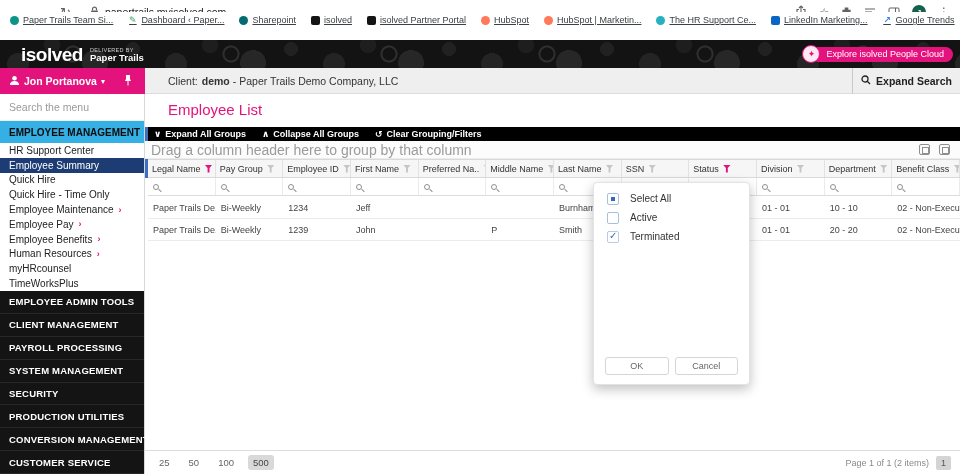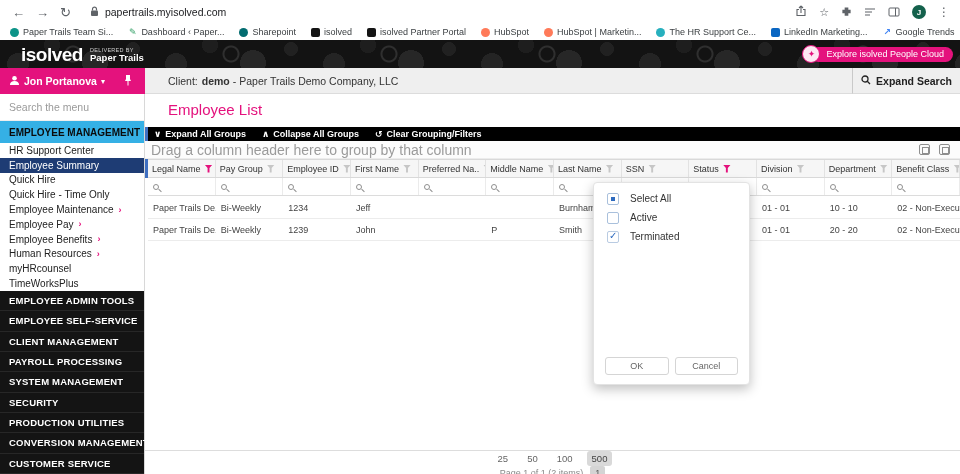--- a/index.html
+++ b/index.html
@@ -8,21 +8,21 @@
   
   #browser-chrome{position:absolute;top:0;left:0;width:960px;height:24px;background:#fff;display:flex;align-items:center;gap:11px;padding:0 10px 0 12px;color:#5f6368;}
   .nav-ic{font-size:13px;line-height:1;cursor:default;}
   #url-area{display:flex;align-items:center;gap:6px;margin-left:8px;}
   #url-text{font-size:10.5px;color:#202124;}
   #chrome-right{margin-left:auto;display:flex;align-items:center;gap:12px;}
   #avatar{width:14px;height:14px;border-radius:50%;background:#14614c;color:#fff;font-size:8px;font-weight:bold;display:flex;align-items:center;justify-content:center;}
   .dots{font-size:12px;}
 
   
-  #bookmarks-bar{position:absolute;top:24px;left:0;width:960px;height:16px;background:#fff;display:flex;align-items:center;gap:15px;padding:0 8px 0 10px;font-size:9px;color:#3c4043;white-space:nowrap;overflow:hidden;}
+  #bookmarks-bar{position:absolute;top:12px;left:0;width:960px;height:16px;background:#fff;display:flex;align-items:center;gap:15px;padding:0 8px 0 10px;font-size:9px;color:#3c4043;white-space:nowrap;overflow:hidden;text-decoration:underline;}
   .bm{display:flex;align-items:center;gap:4px;}
   .fav{width:9px;height:9px;border-radius:2px;flex:none;display:flex;align-items:center;justify-content:center;}
   .fav.circle{border-radius:50%;}
   .fav.glyph{background:none!important;font-size:9px;font-weight:bold;}
 
   
   #app-header{position:absolute;top:40px;left:0;width:960px;height:28px;display:flex;align-items:center;background-color:#131313;
     background-image:
       radial-gradient(circle 11px at 18px 24px,#242424 99%,transparent),
       radial-gradient(circle 8px at 52px 5px,#1e1e1e 99%,transparent),
@@ -75,21 +75,21 @@
 
   #grid-filter{position:absolute;top:84px;left:3px;width:812px;height:18px;display:grid;grid-template-columns:repeat(12,1fr);background:#fff;border-bottom:1px solid #dcdcdc;}
   .fcell{display:flex;align-items:center;padding-left:5px;border-right:1px solid #ebebeb;}
   .mag{width:6px;height:6px;border:1px solid #8f8f8f;border-radius:50%;position:relative;}
   .mag::after{content:"";position:absolute;width:4px;height:1px;background:#8f8f8f;transform:rotate(45deg);right:-4px;bottom:-2px;}
 
   #grid-rows{position:absolute;top:103px;left:3px;width:812px;}
   .grow{height:22px;display:grid;grid-template-columns:repeat(12,1fr);align-items:center;border-bottom:1px solid #ececec;}
   .gcell{padding-left:5px;font-size:9px;color:#444;white-space:nowrap;overflow:hidden;}
 
-  #pagination{position:absolute;bottom:0;left:0;width:815px;height:24px;border-top:1px solid #ddd;display:flex;align-items:center;justify-content:space-between;padding:0 9px;flex-direction:column;}
+  #pagination{position:absolute;bottom:0;left:0;width:815px;height:24px;border-top:1px solid #ddd;display:flex;align-items:center;justify-content:space-between;padding:0 9px;}
   #page-sizes{display:flex;gap:9px;align-items:center;}
   .size{font-size:9.5px;color:#666;padding:2px 5px;border-radius:3px;}
   .size.sel{background:#d9d9d9;color:#444;}
   #page-info{display:flex;align-items:center;gap:7px;font-size:9px;color:#8a8a8a;}
   #page-btn{background:#d4d4d4;color:#555;font-size:9px;padding:2px 5px;border-radius:2px;}
 
   .blue-notch{position:absolute;left:145px;width:3px;background:#3f6fc1;z-index:5;}
   #notch1{top:127px;height:14px;}
   #notch2{top:159px;height:19px;}
 
@@ -258,21 +258,20 @@
       </div>
       <div class="mi">
         <span>myHRcounsel</span>
       </div>
       <div class="mi">
         <span>TimeWorksPlus</span>
       </div>
     </div>
   <div id="menu-sections">
       <div class="ms">EMPLOYEE ADMIN TOOLS</div>
-      <div class="ms">EMPLOYEE SELF-SERVICE</div>
       <div class="ms">CLIENT MANAGEMENT</div>
       <div class="ms">PAYROLL PROCESSING</div>
       <div class="ms">SYSTEM MANAGEMENT</div>
       <div class="ms">SECURITY</div>
       <div class="ms">PRODUCTION UTILITIES</div>
       <div class="ms">CONVERSION MANAGEMENT</div>
       <div class="ms">CUSTOMER SERVICE</div>
     </div>
 </div>
 

